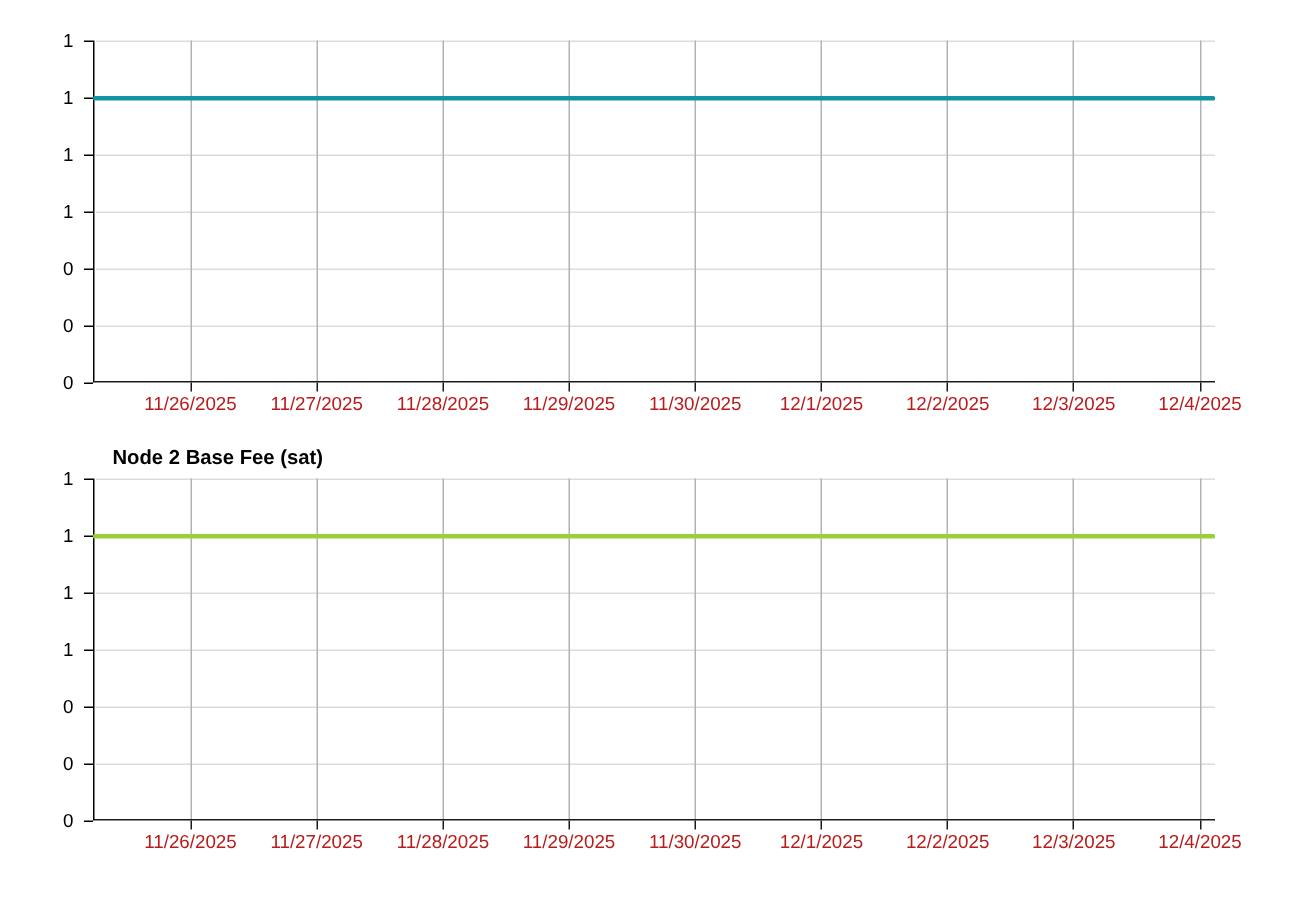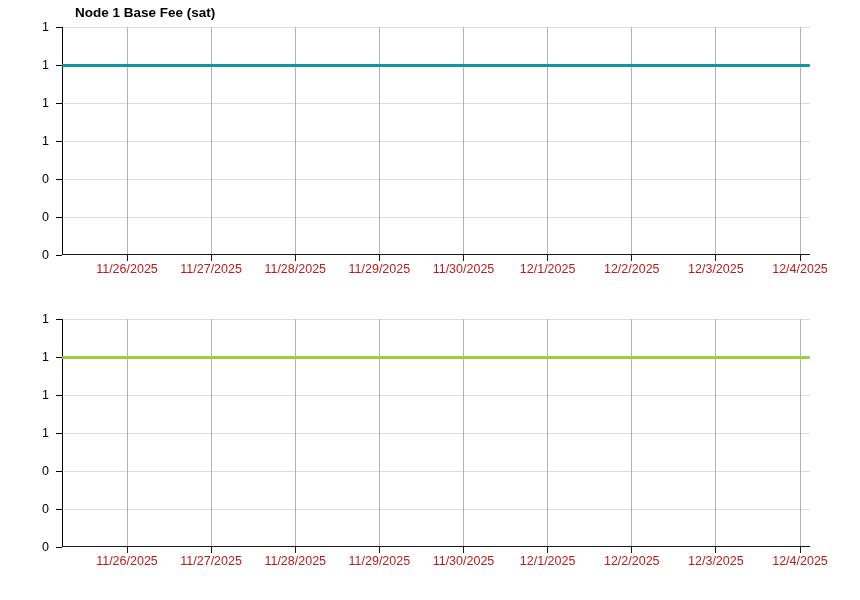--- a/index.html
+++ b/index.html
@@ -28,21 +28,20 @@
     text-align:center;font-size:12.5px;color:#b91c1c;white-space:nowrap;
   }
   .series-line{position:absolute;height:3px;border-radius:1px;}
 </style>
 </head>
 <body>
 
 <div class="page">
 
   <section class="chart" style="top:0px;">
-    <h2 class="chart-title">Node 1 Base Fee (sat)</h2>
     <div class="plot"></div>
   <div class="hgrid" style="left: 63.5px; top: 26.5px; width: 746.5px; background: rgb(220, 220, 220);"></div>
       <div class="hgrid" style="left: 63.5px; top: 64.5px; width: 746.5px; background: rgb(220, 220, 220);"></div>
       <div class="hgrid" style="left: 63.5px; top: 102.5px; width: 746.5px; background: rgb(220, 220, 220);"></div>
       <div class="hgrid" style="left: 63.5px; top: 140.5px; width: 746.5px; background: rgb(220, 220, 220);"></div>
       <div class="hgrid" style="left: 63.5px; top: 178.5px; width: 746.5px; background: rgb(220, 220, 220);"></div>
       <div class="hgrid" style="left: 63.5px; top: 216.5px; width: 746.5px; background: rgb(220, 220, 220);"></div>
       <div class="vgrid" style="left: 126.5px; top: 27px; height: 226.5px; background: rgb(179, 179, 179);"></div>
       <div class="vgrid" style="left: 210.625px; top: 27px; height: 226.5px; background: rgb(179, 179, 179);"></div>
       <div class="vgrid" style="left: 294.75px; top: 27px; height: 226.5px; background: rgb(179, 179, 179);"></div>
@@ -81,20 +80,21 @@
       <div class="xtickmark" style="left: 631.25px; top: 255px;"></div>
       <div class="xlabel" style="left: 589.75px; top: 261px;">12/2/2025</div>
       <div class="xtickmark" style="left: 715.375px; top: 255px;"></div>
       <div class="xlabel" style="left: 673.875px; top: 261px;">12/3/2025</div>
       <div class="xtickmark" style="left: 799.5px; top: 255px;"></div>
       <div class="xlabel" style="left: 758px; top: 261px;">12/4/2025</div>
       <div class="series-line" style="left: 62px; width: 748px; top: 63.5px; background: rgb(18, 149, 162);"></div>
     </section>
 
   <section class="chart" style="top:292px;">
+    <h2 class="chart-title">Node 2 Base Fee (sat)</h2>
     <div class="plot"></div>
   <div class="hgrid" style="left: 63.5px; top: 26.5px; width: 746.5px; background: rgb(220, 220, 220);"></div>
       <div class="hgrid" style="left: 63.5px; top: 64.5px; width: 746.5px; background: rgb(220, 220, 220);"></div>
       <div class="hgrid" style="left: 63.5px; top: 102.5px; width: 746.5px; background: rgb(220, 220, 220);"></div>
       <div class="hgrid" style="left: 63.5px; top: 140.5px; width: 746.5px; background: rgb(220, 220, 220);"></div>
       <div class="hgrid" style="left: 63.5px; top: 178.5px; width: 746.5px; background: rgb(220, 220, 220);"></div>
       <div class="hgrid" style="left: 63.5px; top: 216.5px; width: 746.5px; background: rgb(220, 220, 220);"></div>
       <div class="vgrid" style="left: 126.5px; top: 27px; height: 226.5px; background: rgb(179, 179, 179);"></div>
       <div class="vgrid" style="left: 210.625px; top: 27px; height: 226.5px; background: rgb(179, 179, 179);"></div>
       <div class="vgrid" style="left: 294.75px; top: 27px; height: 226.5px; background: rgb(179, 179, 179);"></div>

